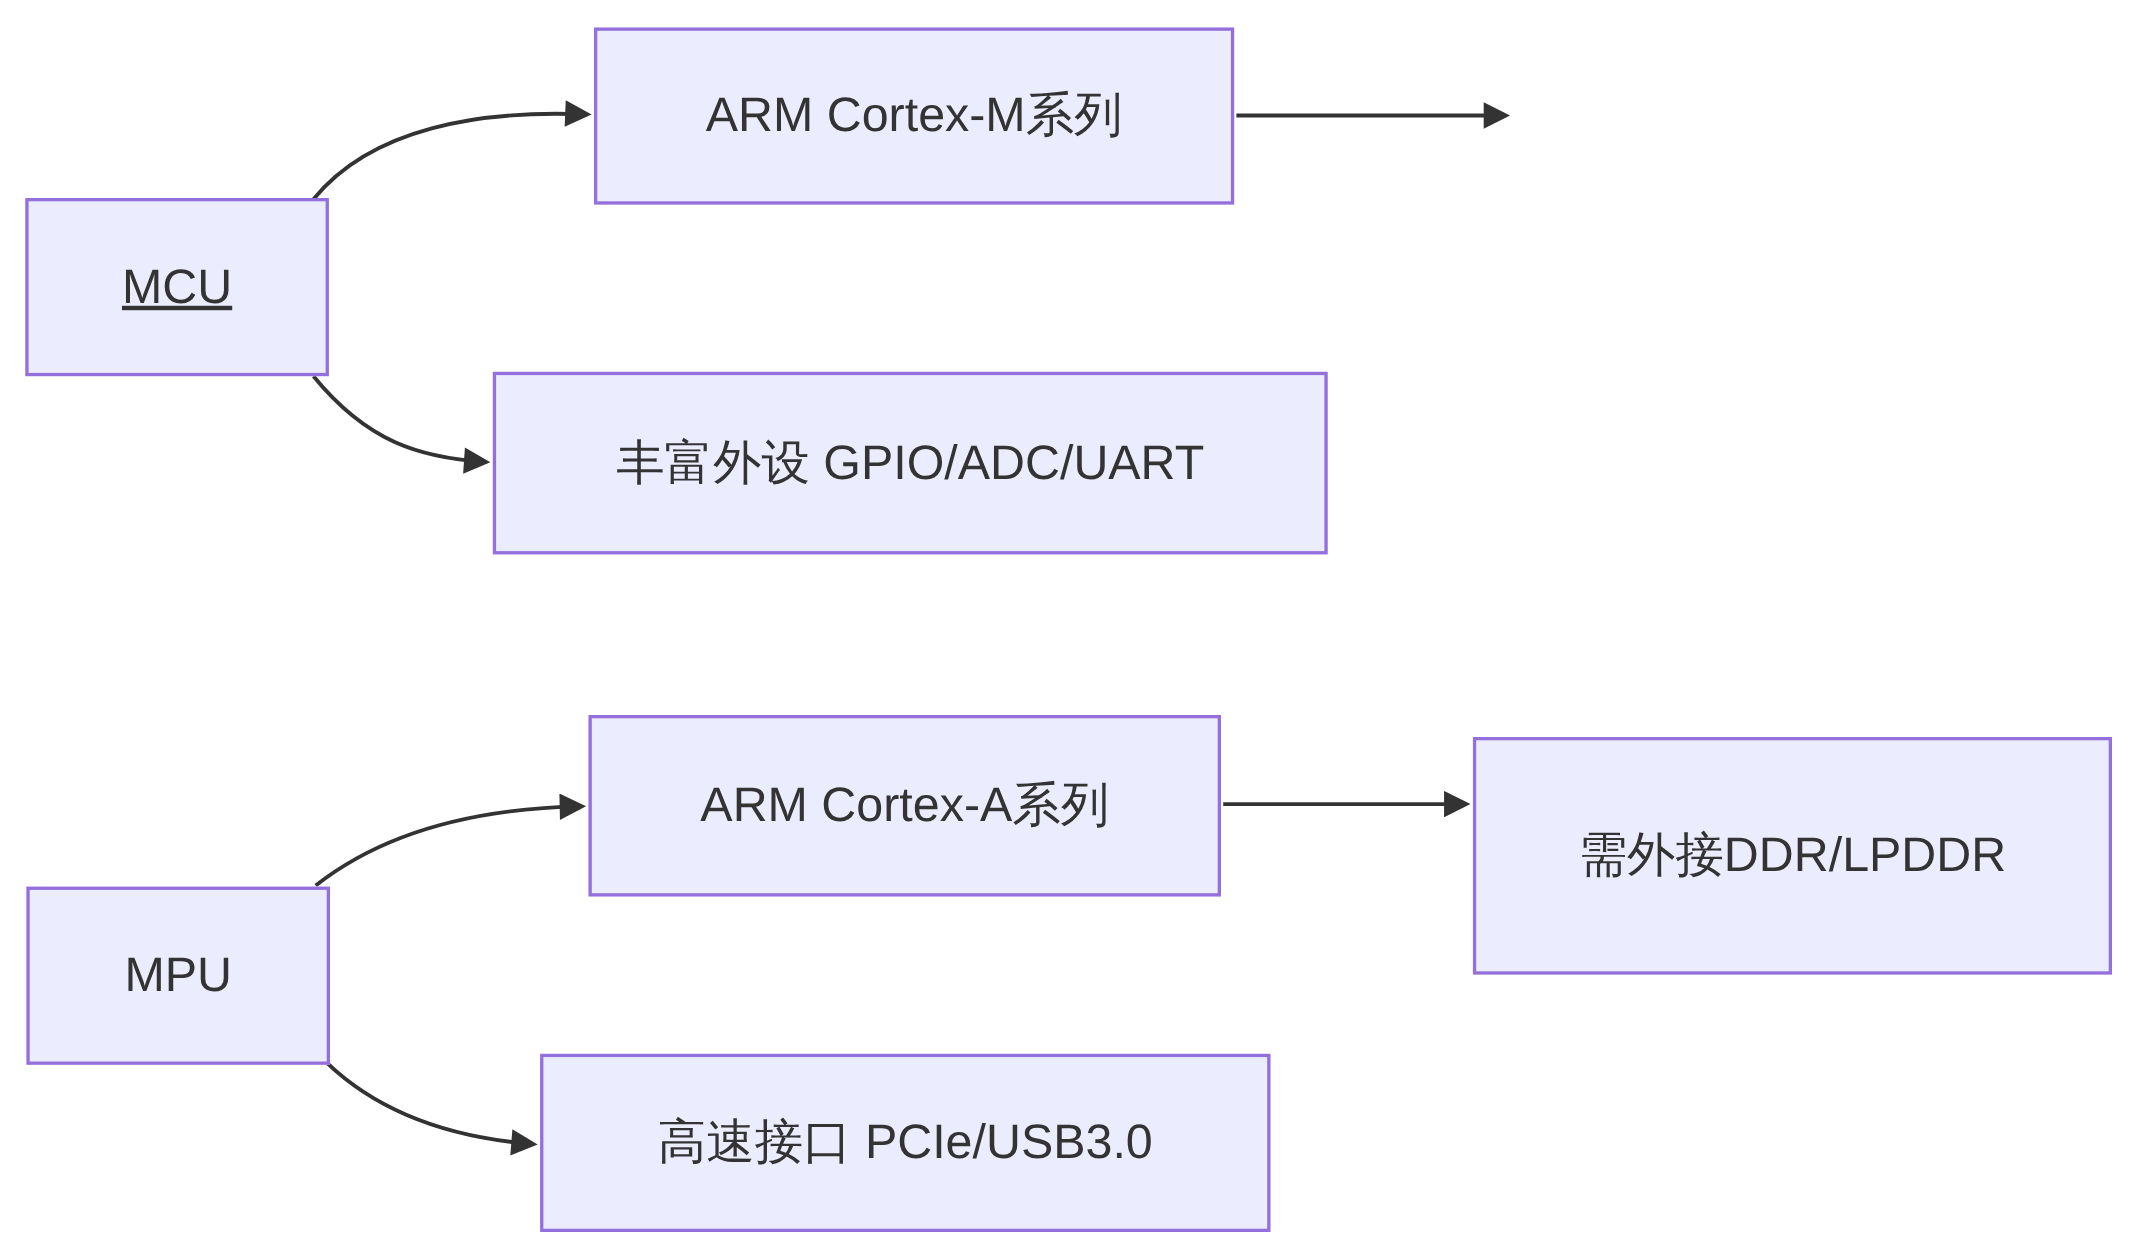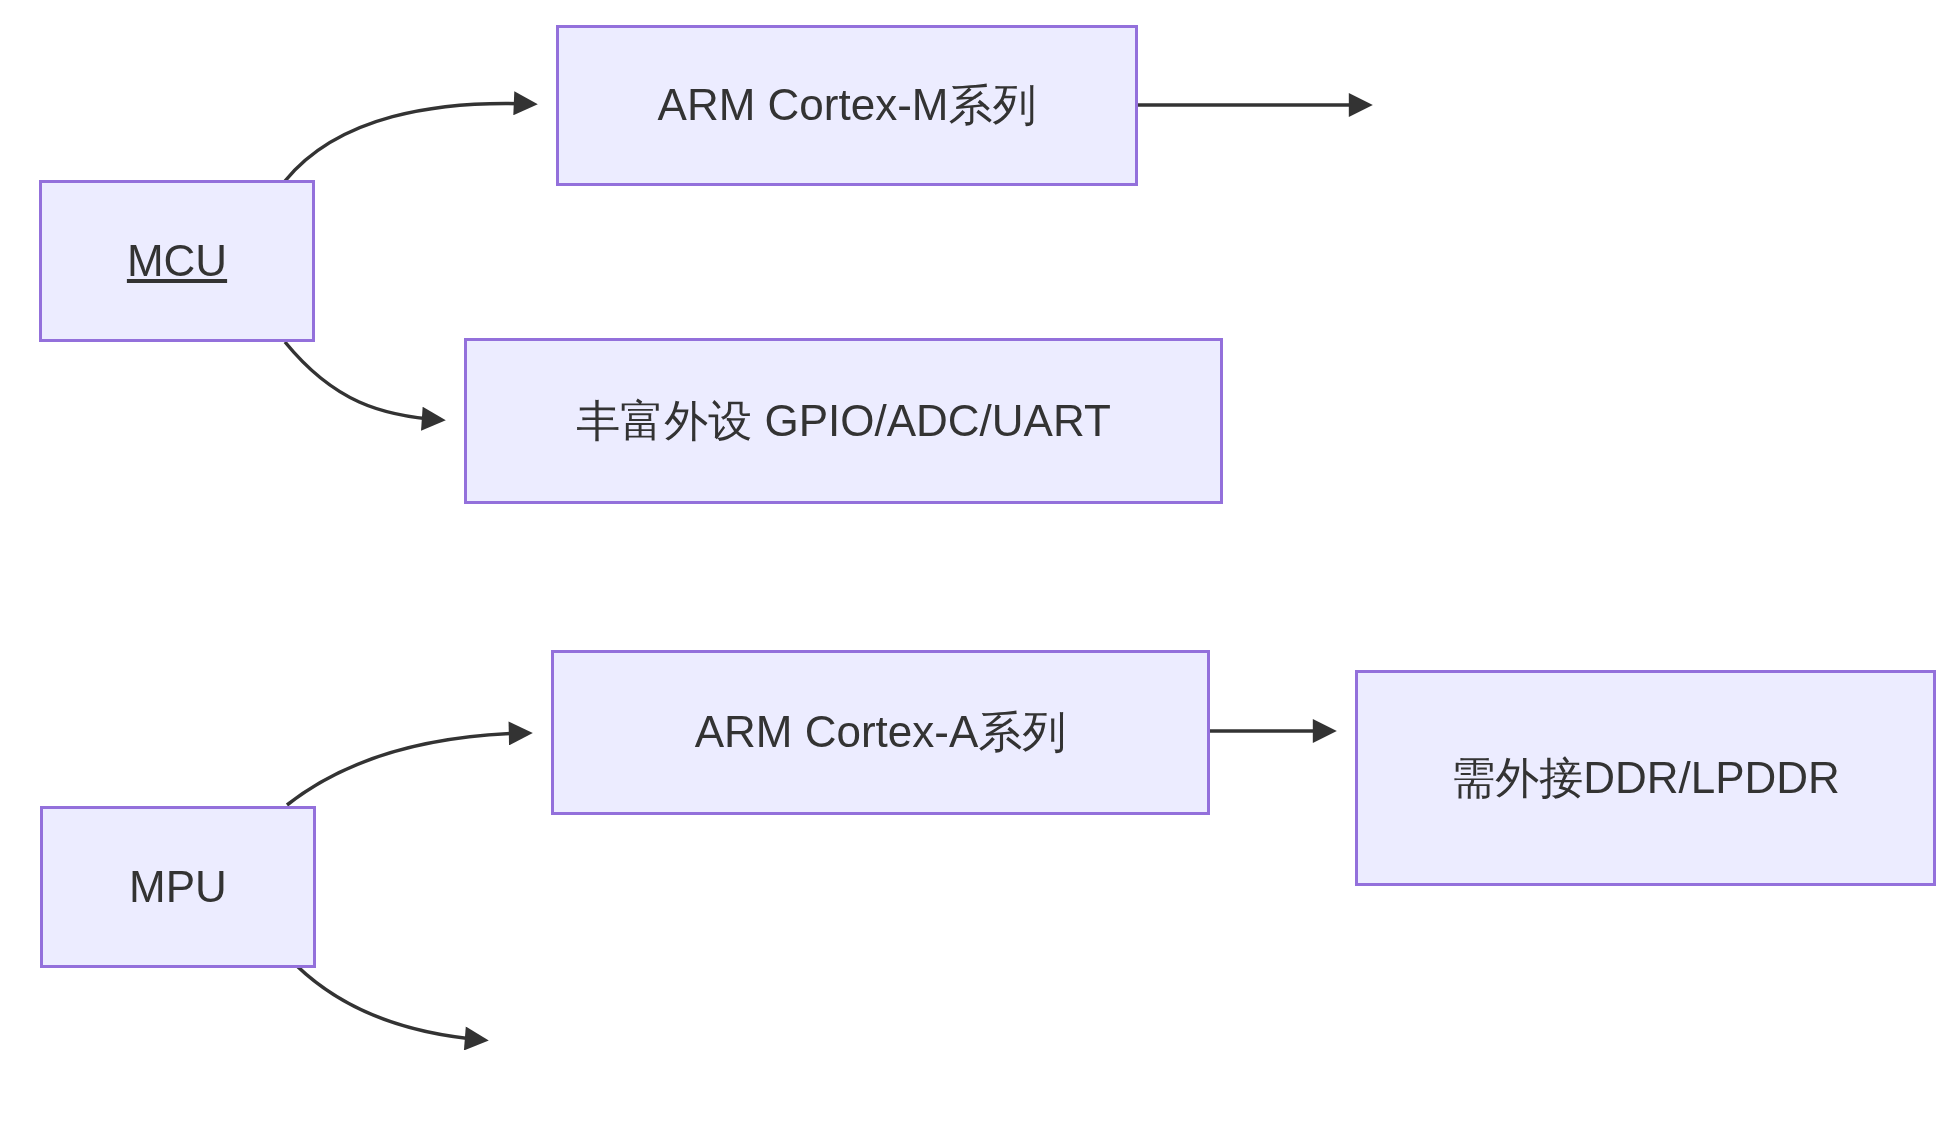--- a/index.html
+++ b/index.html
@@ -33,21 +33,20 @@
     background: var(--node-fill, #ECECFF);
     border: 3px solid var(--node-border, #9370DB);
     color: var(--text-color, #333333);
     display: flex;
     align-items: center;
     justify-content: center;
     text-align: left;
     font-size: 44px;
     line-height: 1.2;
     white-space: nowrap;
-    margin-left: 16px;
   }
 </style>
 </head>
 <body>
 
 <div class="canvas" id="canvas" style="--bg: #ffffff; --node-fill: #ECECFF; --node-border: #9370DB; --text-color: #333333; --edge-color: #333333;">
 
   <svg class="edges" viewBox="0 0 1936 1145" xmlns="http://www.w3.org/2000/svg">
     <defs>
       <marker id="arrow" viewBox="0 0 10 10" refX="8" refY="5" markerUnits="userSpaceOnUse" markerWidth="30" markerHeight="24" orient="auto-start-reverse">
@@ -78,22 +77,25 @@
 
 
   <div class="node" style="left:448px; top:338px; width:759px; height:166px;">
     <span>丰富外设 GPIO/ADC/UART</span>
   </div>
 
   <div class="node" style="left:24px; top:806px; width:276px; height:162px;">
     <span>MPU</span>
   </div>
 
-  <div class="node" style="left:535px; top:650px; width:659px; height:165px;">
+  <div class="node" style="left:535px; top:650px; width:575px; height:165px;">
     <span>ARM Cortex-A系列</span>
   </div>
 
   <div class="node" style="left:1339px; top:670px; width:581px; height:216px;">
     <span>需外接DDR/LPDDR</span>
   </div>
 
+  <div class="node" style="left:491px; top:958px; width:664px; height:162px;">
+    <span>高速接口 PCIe/USB3.0</span>
+  </div>
 
 </div>
 
 </body></html>

